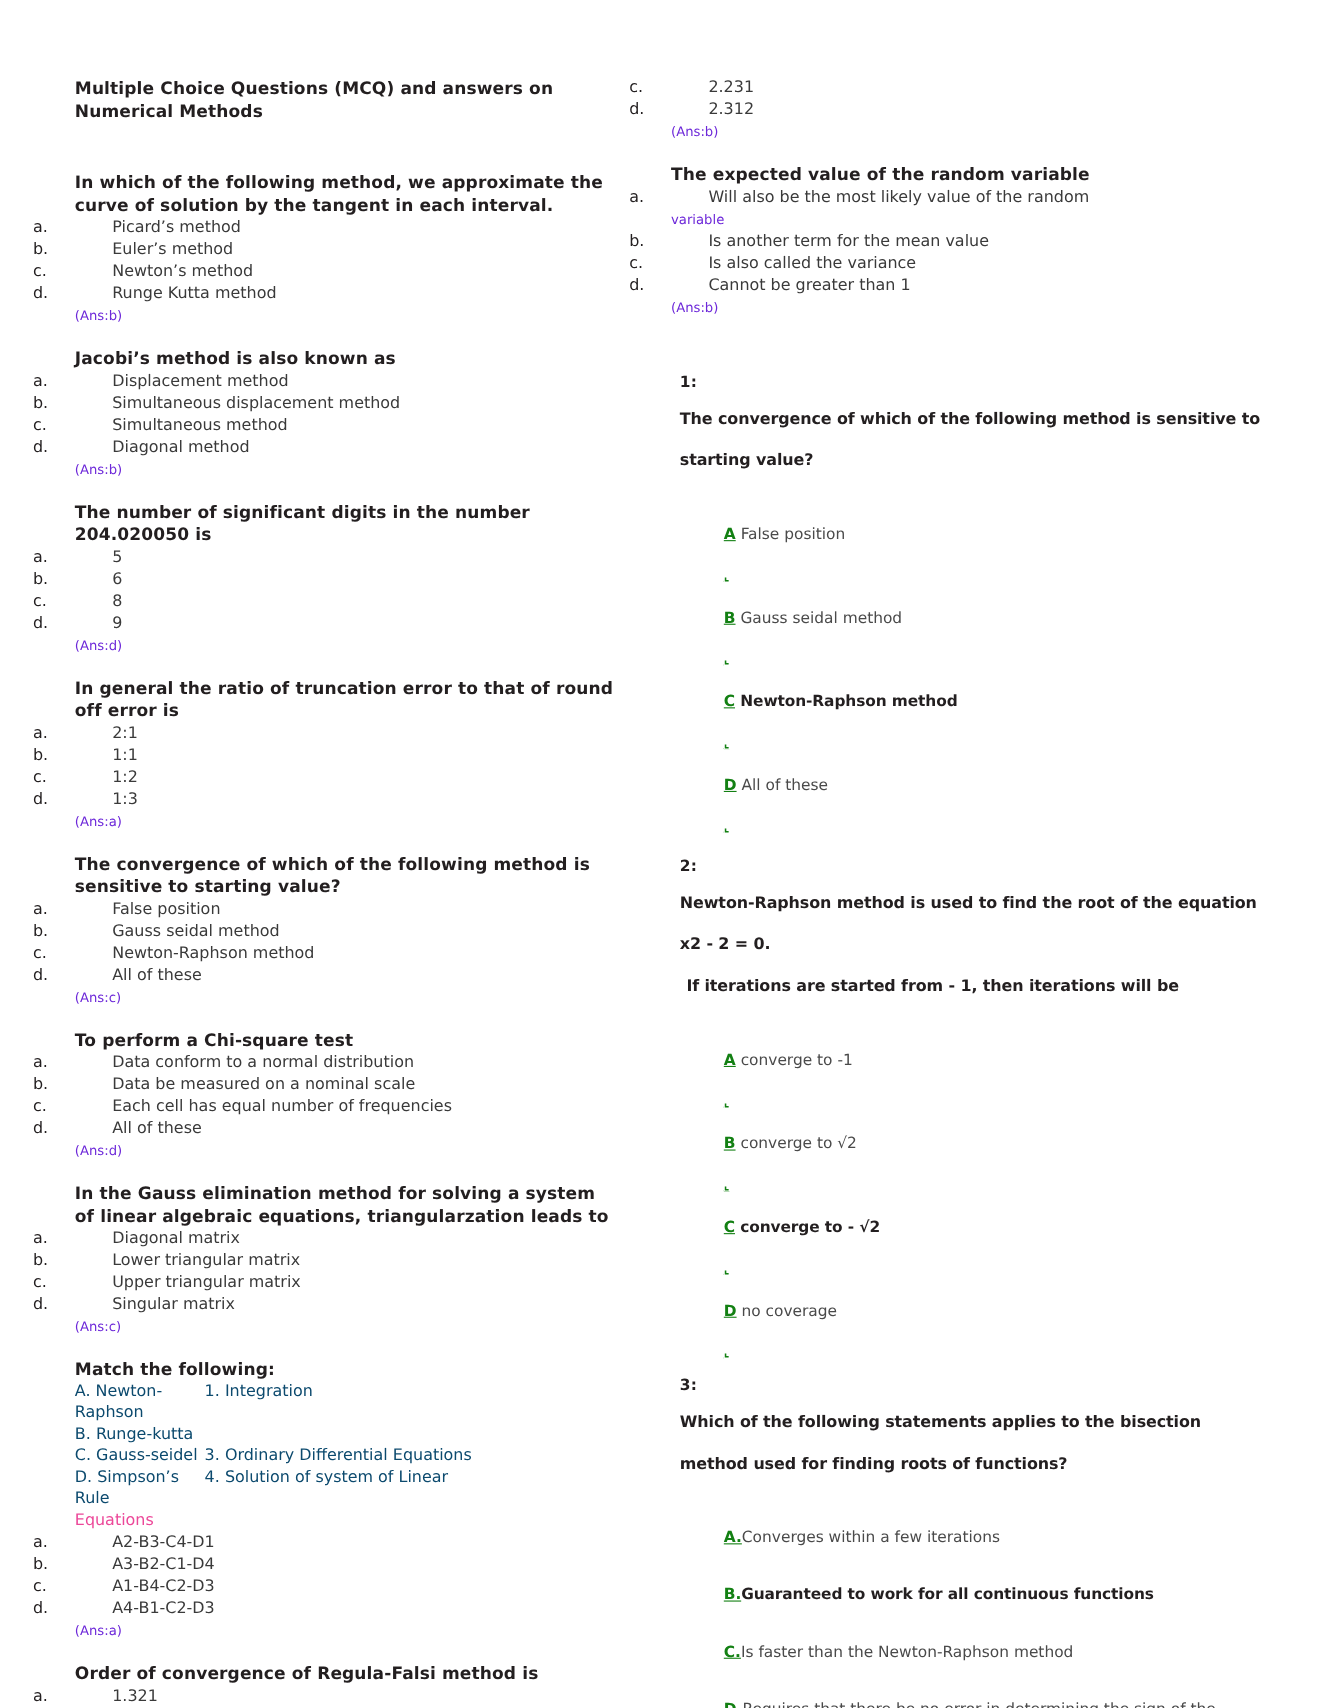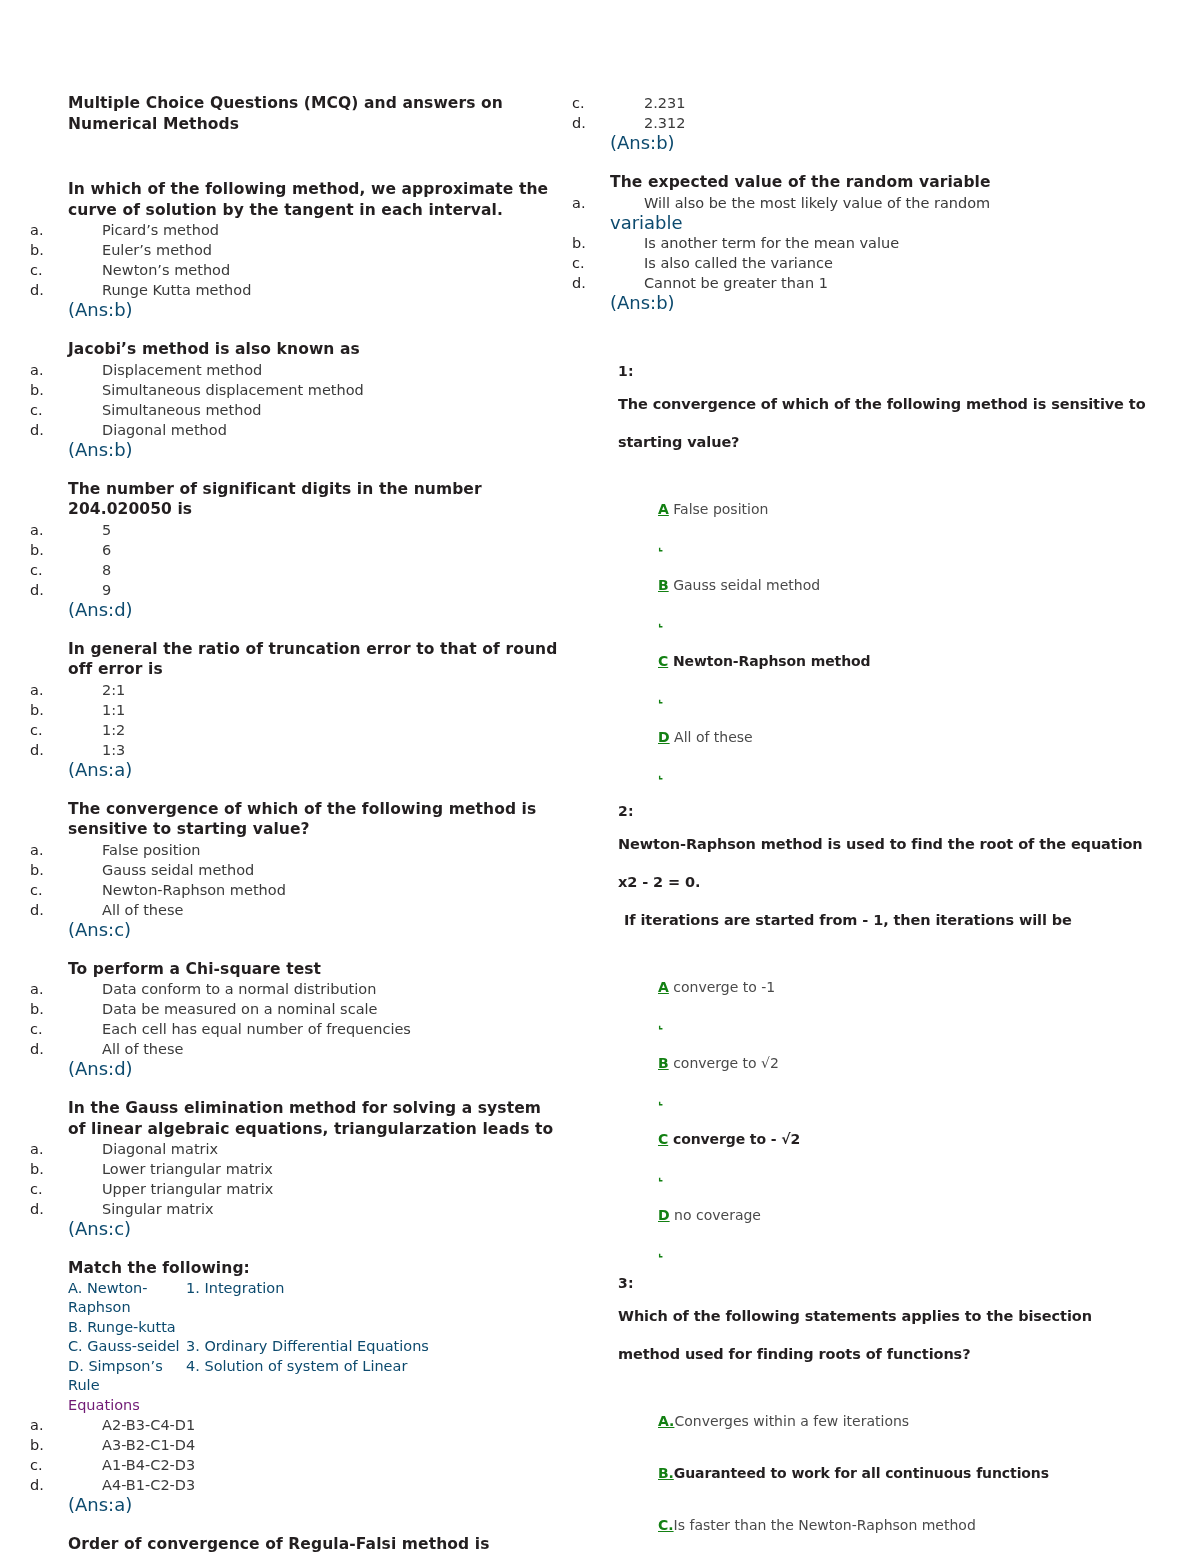--- a/index.html
+++ b/index.html
@@ -12,21 +12,21 @@
     font-family: "DejaVu Sans", "Liberation Sans", sans-serif;
     color: #231f20;
     position: relative;
     overflow: hidden;
   }
 
   .page {
     position: absolute;
     inset: 0;
     display: flex;
-    padding: 93px 40px 0 40px;
+    padding: 70px 40px 0 40px;
   }
 
   
   .col-left {
     width: 570px;
     padding-left: 28px;
     flex: 0 0 570px;
   }
   .col-right {
     width: 560px;
@@ -58,41 +58,41 @@
     color: #3a3a3a;
   }
   .opt-letter {
     width: 72px;
     flex: 0 0 72px;
     margin-left: -38px;
     color: #231f20;
   }
   .opt-text { flex: 1 1 auto; }
   .ans-line {
-    font-size: 18px;
+    font-size: 12px;
     line-height: 20px;
-    color: #0c4a6e;
+    color: #6d28d9;
     padding-left: 0px;
     margin-top: 0px;
   }
   .gap { height: 19px; }
   .gap-title { height: 44px; }
 
   .match-line {
     display: flex;
     font-size: 14.5px;
     line-height: 19.5px;
     color: #0c4a6e;
   }
   .match-a { width: 118px; flex: 0 0 118px; }
   .match-b { flex: 1 1 auto; }
   .plain-line {
     font-size: 14.5px;
     line-height: 19.5px;
-    color: #701a75;
+    color: #ec4899;
   }
 
   
   .rc-opt-row {
     display: flex;
     font-size: 14.5px;
     line-height: 20px;
     color: #3a3a3a;
   }
   .rc-opt-letter {

